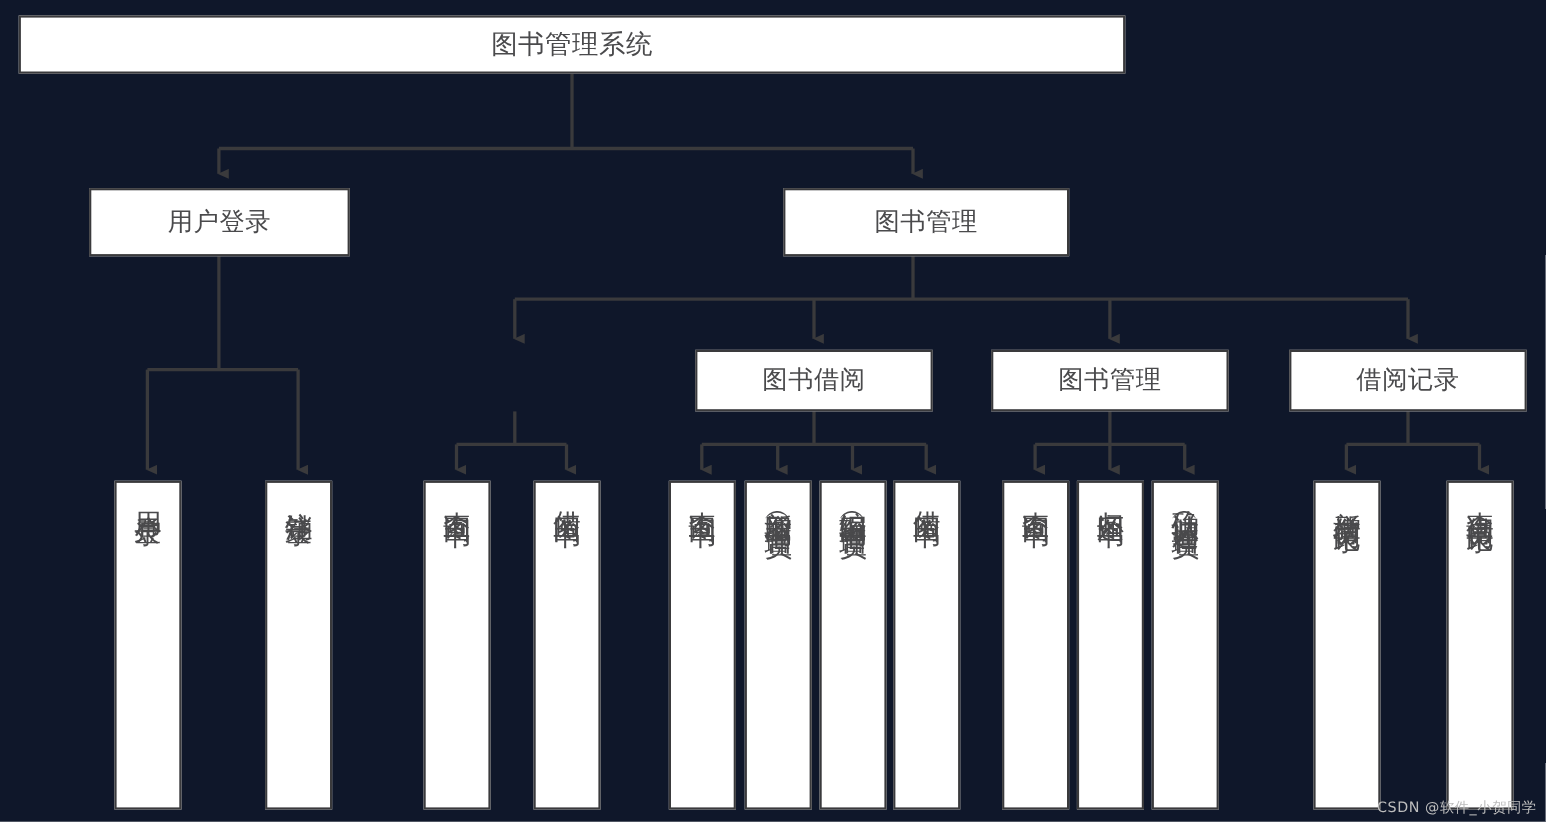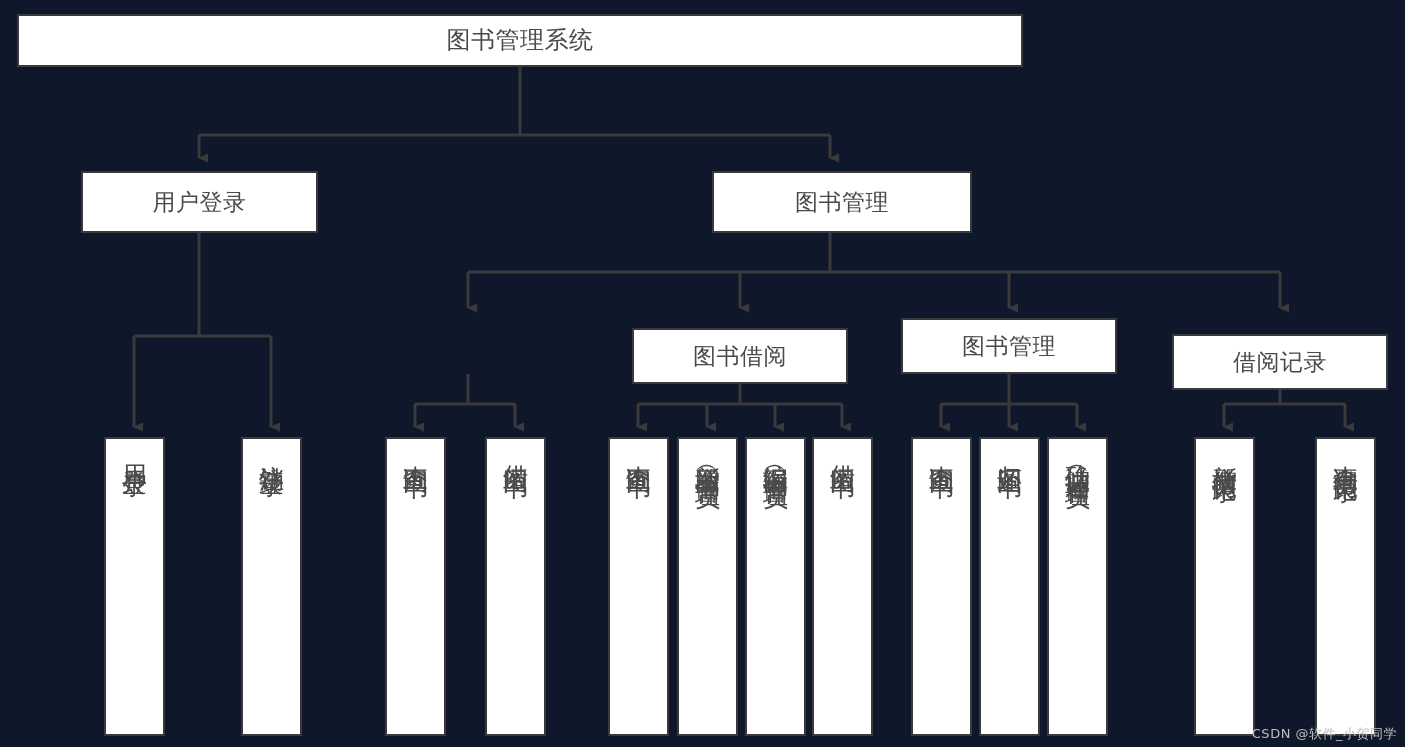--- a/index.html
+++ b/index.html
@@ -137,27 +137,27 @@
     <span class="node-label">图书管理系统</span>
   </div>
 
   <div class="node horiz" style="left:81px; top:171px; width:237px; height:62px;">
     <span class="node-label">用户登录</span>
   </div>
   <div class="node horiz" style="left:712px; top:171px; width:260px; height:62px;justify-content:center;">
     <span class="node-label">图书管理</span>
   </div>
 
-  <div class="node horiz" style="left:632px; top:328px; width:216px; height:56px;">
+  <div class="node horiz" style="left:632px; top:318px; width:216px; height:56px;">
     <span class="node-label">图书借阅</span>
   </div>
   <div class="node horiz" style="left:901px; top:318px; width:216px; height:56px;">
     <span class="node-label">图书管理</span>
   </div>
-  <div class="node horiz" style="left:1172px; top:334px; width:216px; height:56px;">
+  <div class="node horiz" style="left:1172px; top:318px; width:216px; height:56px;">
     <span class="node-label">借阅记录</span>
   </div>
 
   <div class="node vert" style="left:104px; top:437px; width:61px; height:299px;">
     <span class="node-label">用户登录</span>
   </div>
   <div class="node vert" style="left:241px; top:437px; width:61px; height:299px;">
     <span class="node-label">注销登录</span>
   </div>
 

